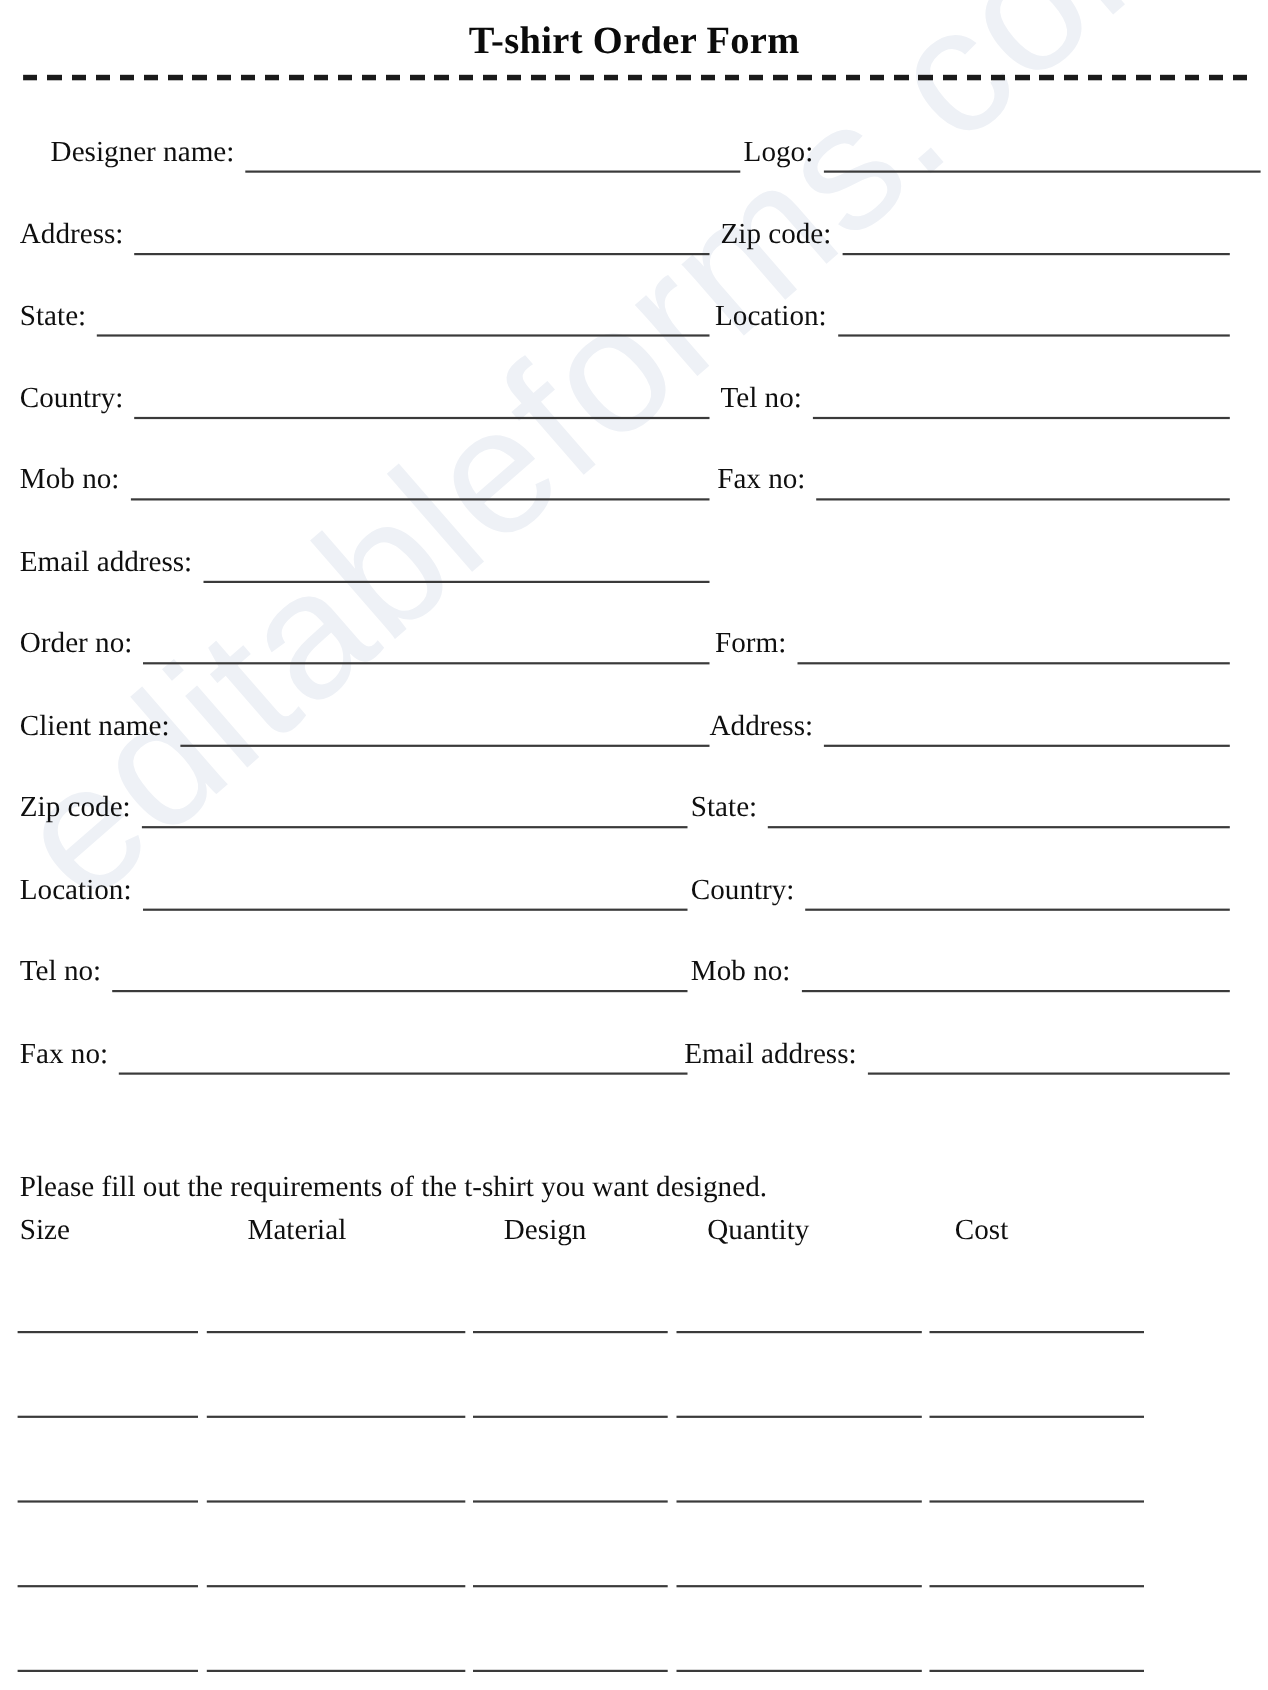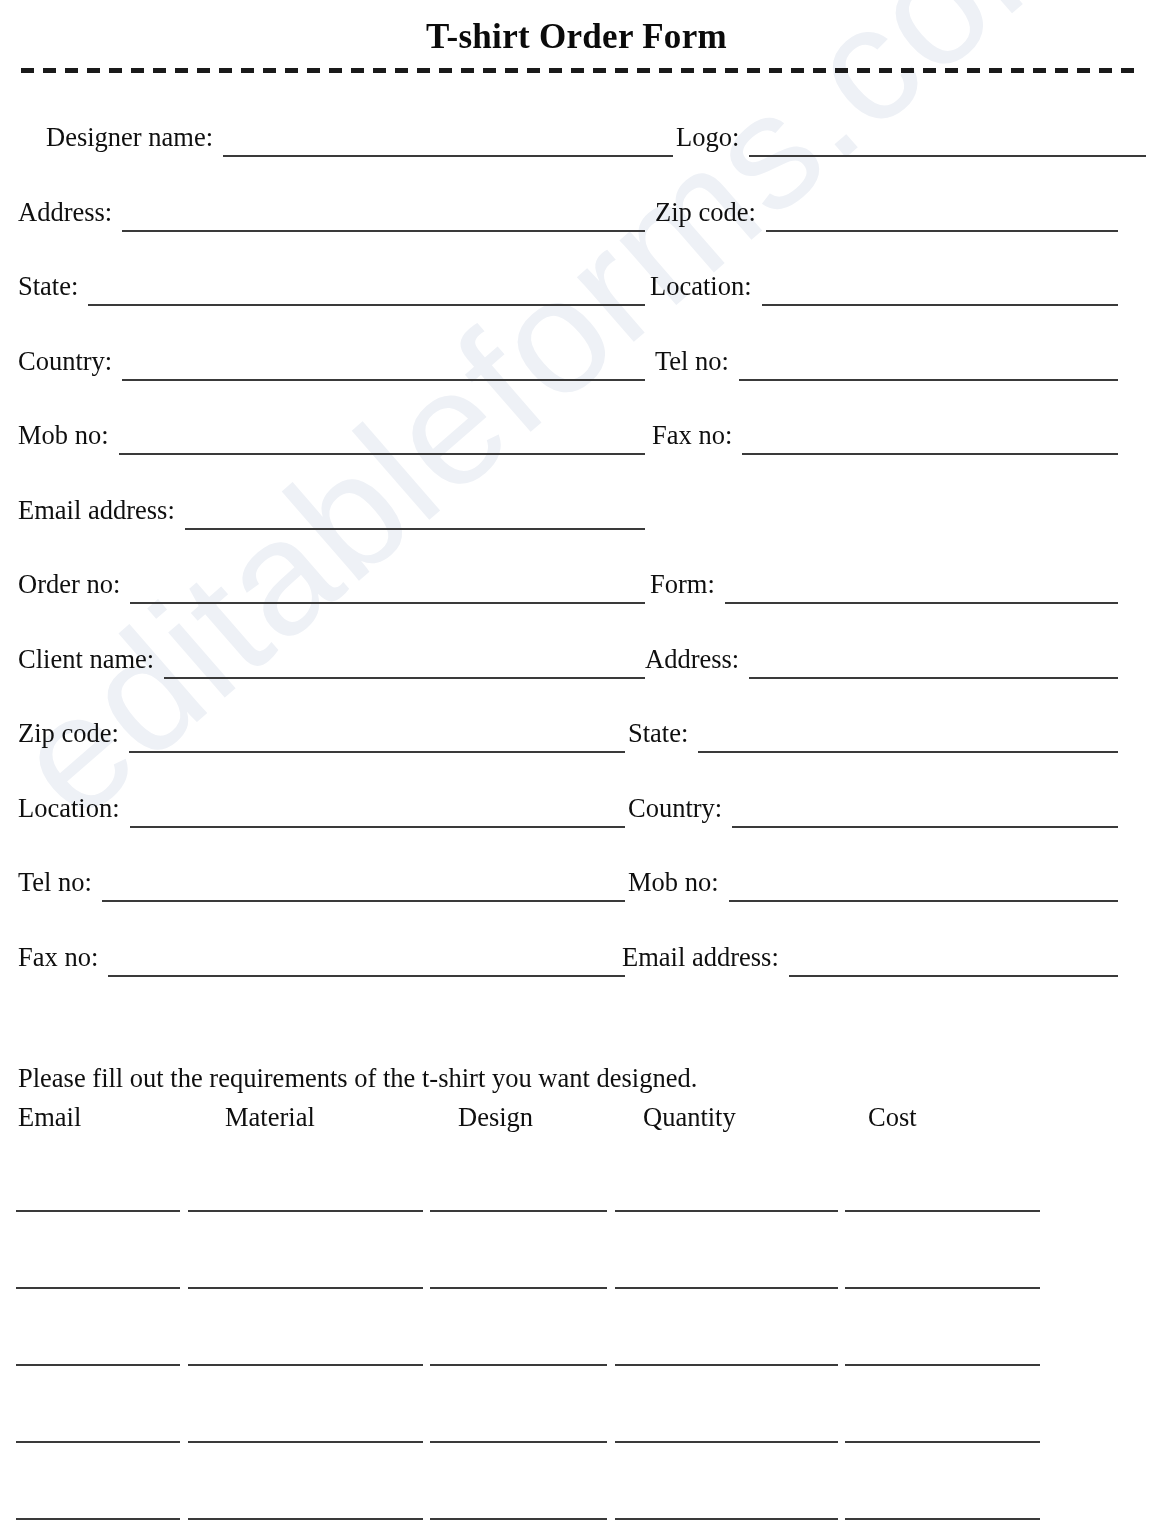--- a/index.html
+++ b/index.html
@@ -302,21 +302,21 @@
       </div>
       <div class="field right" style="left:622px; width:496px;">
         <span class="field-label">Email address:</span>
         <span class="field-line"></span>
       </div>
     </div>
 
     <div class="instruction">Please fill out the requirements of the t-shirt you want designed.</div>
 
     <div class="table-head">
-      <span class="col-head" style="left:18px;">Email</span>
+      <span class="col-head" style="left:18px;">Size</span>
       <span class="col-head" style="left:225px;">Material</span>
       <span class="col-head" style="left:458px;">Design</span>
       <span class="col-head" style="left:643px;text-align:center;">Quantity</span>
       <span class="col-head" style="left:868px;">Cost</span>
     </div>
 
     <div class="table-rows">
 
       <div class="table-row" style="top:70px;">
         <span class="cell-line" style="left:16px;  width:164px;"></span>

